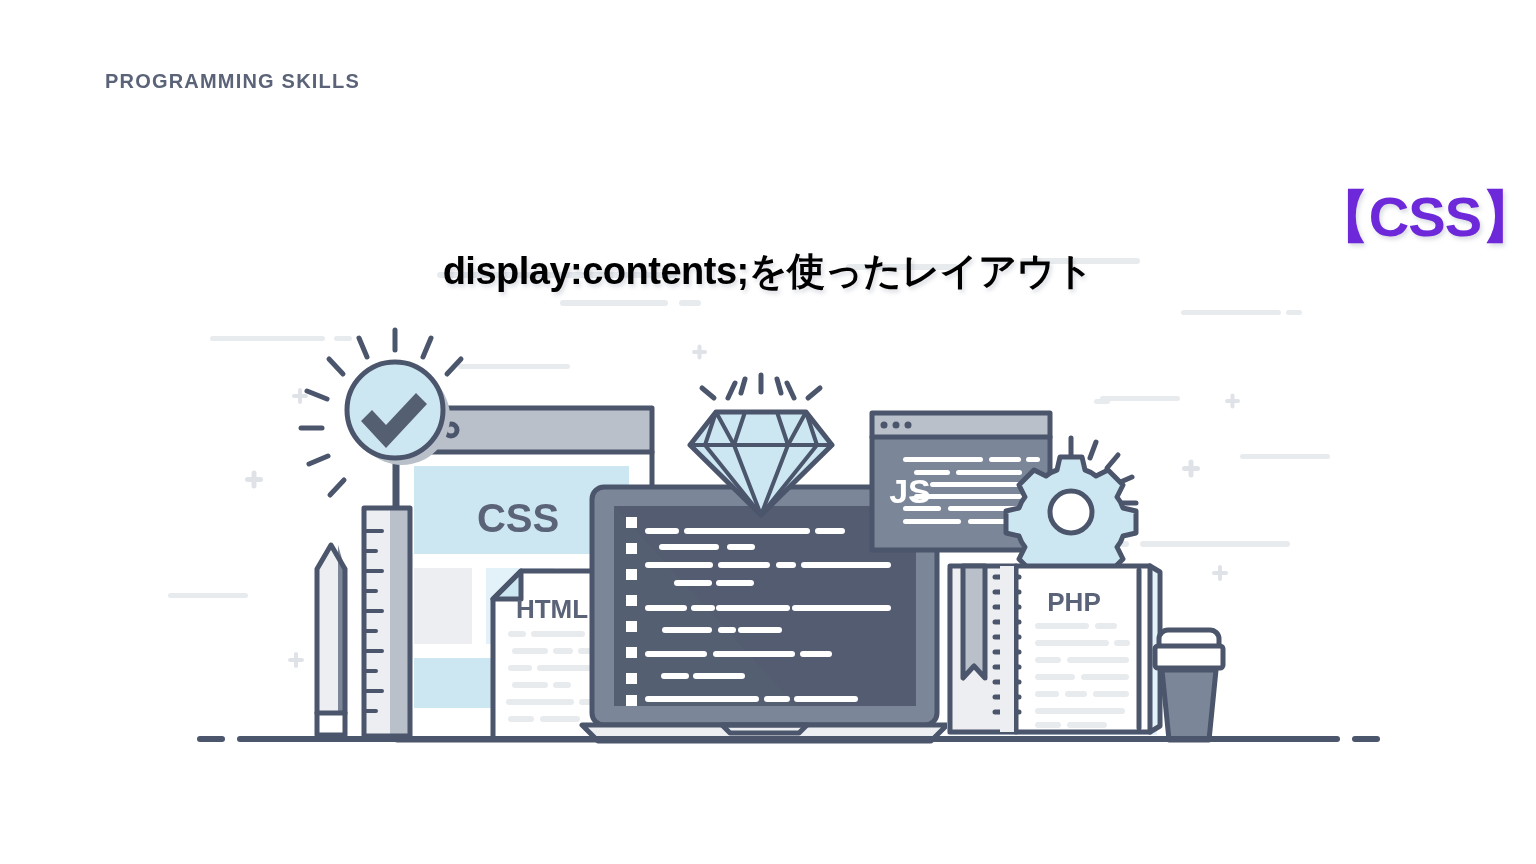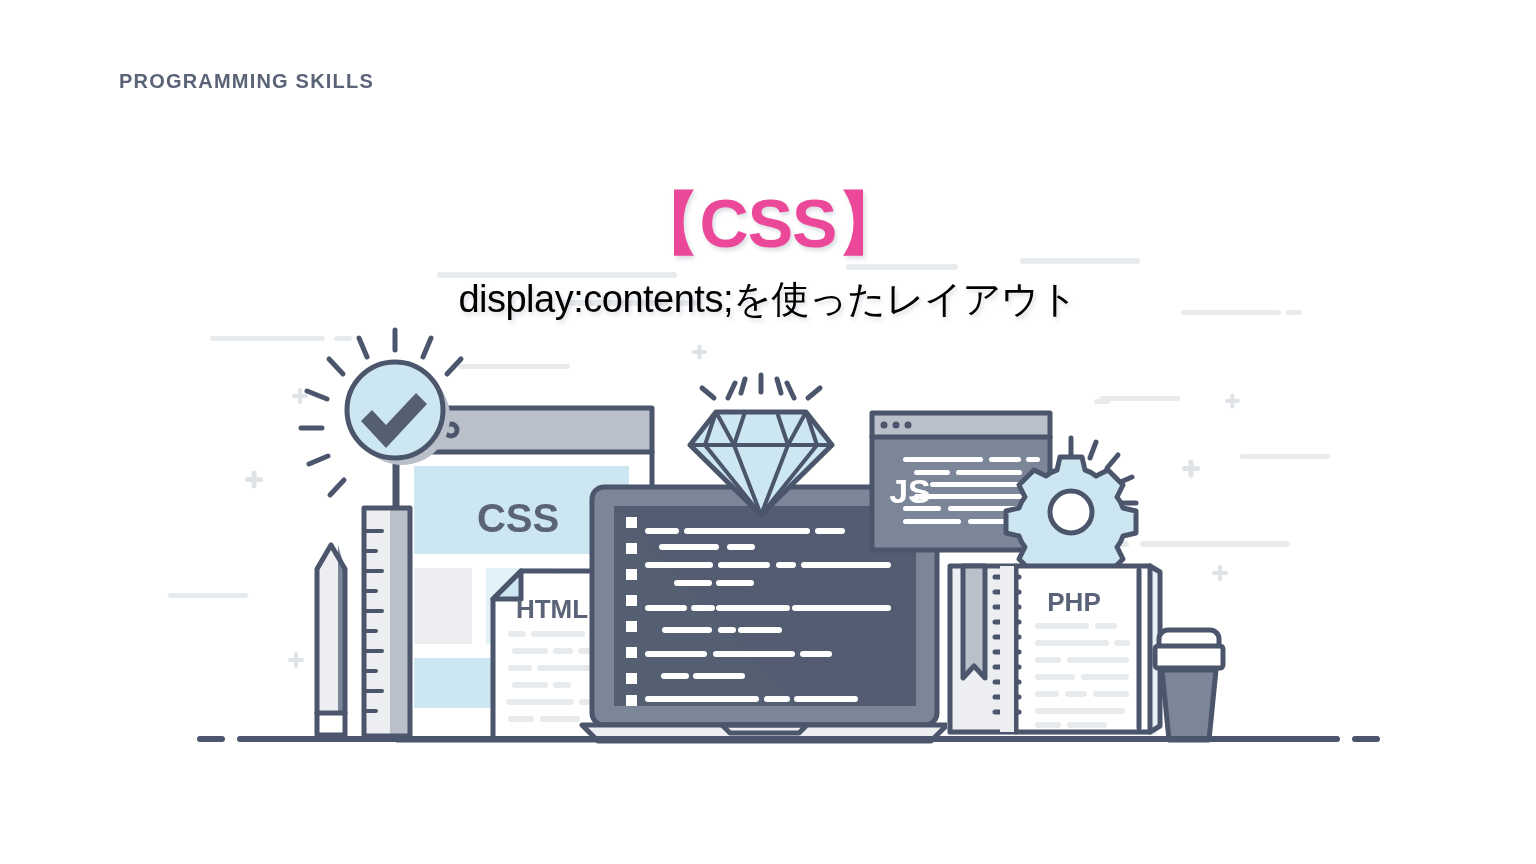--- a/index.html
+++ b/index.html
@@ -10,36 +10,36 @@
     overflow:hidden;
     position:relative;
   }
 
   
   .kicker{
     position:absolute; left:105px; top:70px;
     font-size:20px; font-weight:bold; letter-spacing:1.2px;
     color:#5a6377;
     white-space:nowrap;
-    margin-left:14px;
   }
 
   
   .title-block{
     position:absolute; left:0; top:188px; width:1536px;
     text-align:center; z-index:40; pointer-events:none;
   }
   .main-title{
-    font-size:68px; font-weight:bold; color:#ec4899;
+    font-size:56px; font-weight:bold; color:#6d28d9;
     letter-spacing:-1px; line-height:1.05;
     text-shadow:2px 3px 4px rgba(120,130,150,.28);
+    text-align:right;
   }
   .sub-title{
-    margin-top:20px;
-    font-size:38px; font-weight:normal; color:#000000;
+    margin-top:4px;
+    font-size:38px; font-weight:bold; color:#000000;
     letter-spacing:-0.5px; line-height:1.1;
     text-shadow:2px 3px 4px rgba(120,130,150,.28);
   }
 
   
   .illustration{
     position:absolute; left:0; top:0; width:1536px; height:768px;
   }
   .illustration svg{ display:block; width:1536px; height:864px; }
 </style>

